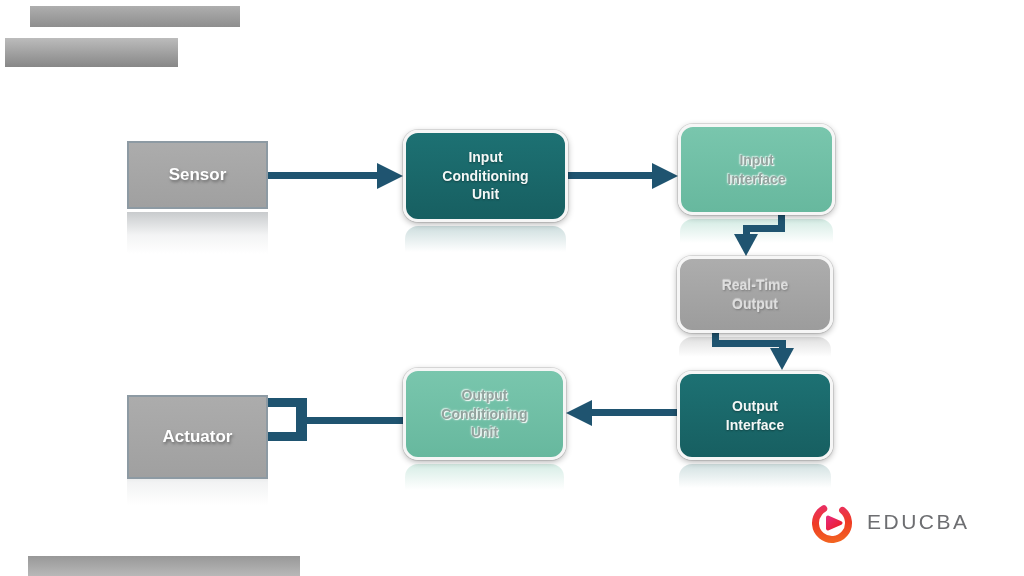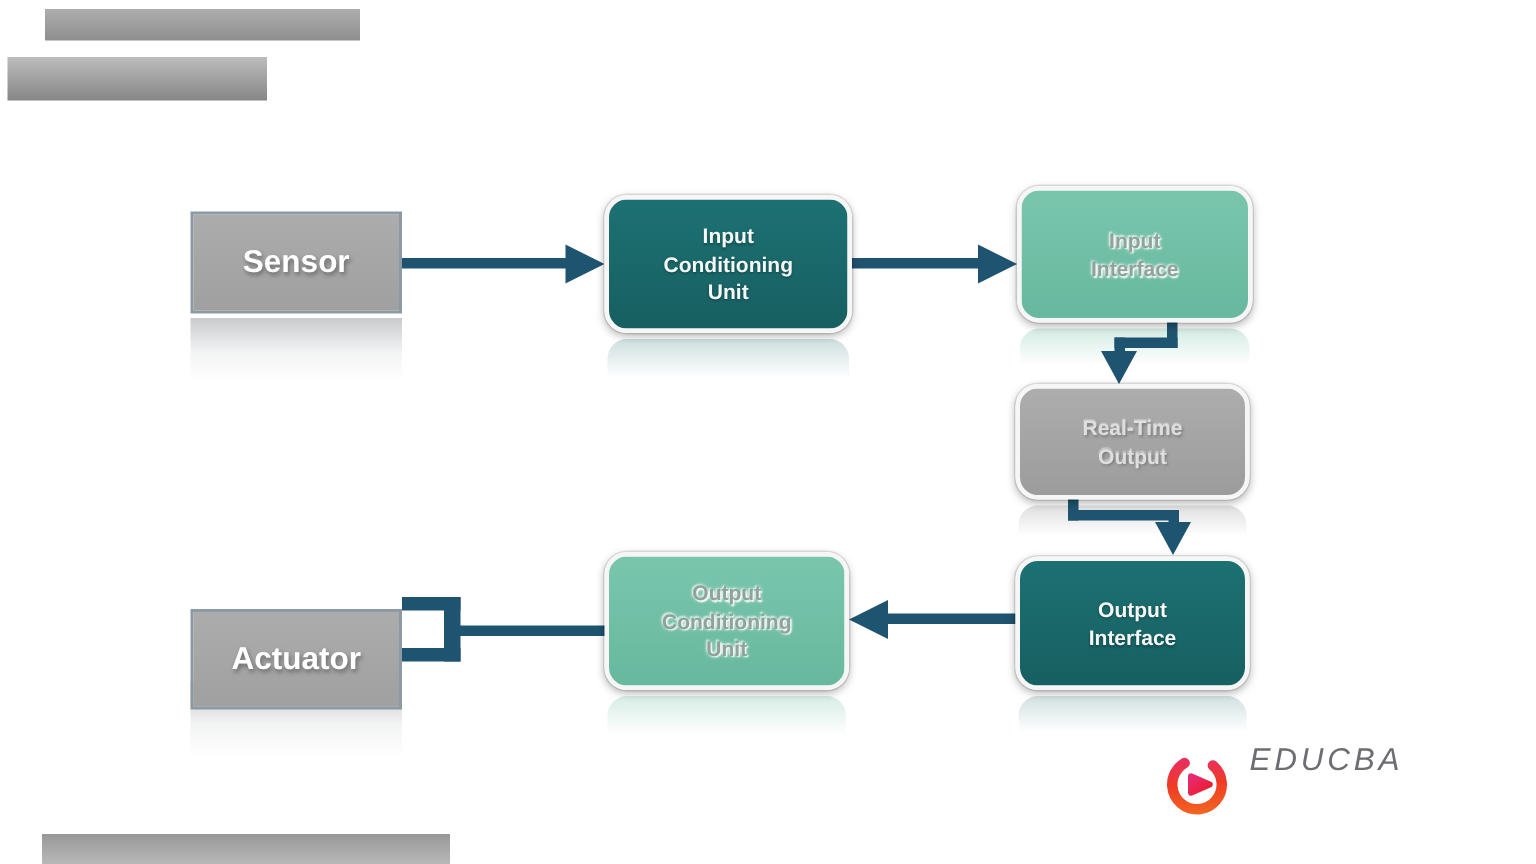--- a/index.html
+++ b/index.html
@@ -15,21 +15,21 @@
     background:linear-gradient(180deg,#bcbcbc,#878787);}
   #bar-bottom{left:28px;top:556px;width:272px;height:20px;
     background:linear-gradient(180deg,#989898,#b8b8b8);}
   
   .box{
     position:absolute;display:flex;align-items:center;justify-content:center;
     text-align:center;white-space:pre-line;font-weight:bold;box-sizing:border-box;
   }
   .gray-rect{
     background:linear-gradient(180deg,#acacac,#a0a0a0);
-    border:2px solid #8d9aa3;color:#ffffff;font-size:21px;
+    border:2px solid #8d9aa3;color:#ffffff;font-size:17px;
     text-shadow:1px 2px 3px rgba(60,60,60,0.55);
   }
   .round{
     border-radius:15px;border:3px solid #f6f6f6;
     box-shadow:0 0 0 1px rgba(0,0,0,0.10),0 2px 6px rgba(0,0,0,0.30);
     font-size:14px;line-height:1.33;
   }
   .teal{
     background:linear-gradient(180deg,#1d7173,#175f61);
     color:#f4f8f7;text-shadow:0 1px 2px rgba(0,0,0,0.35);
@@ -43,21 +43,21 @@
     background:linear-gradient(180deg,#adadad,#9c9c9c);
     color:#dedede;
     text-shadow:1px 1px 2px rgba(105,105,105,0.75),0 -1px 1px rgba(255,255,255,0.5);
   }
   #node-sensor{left:127px;top:141px;width:141px;height:68px;}
   #node-icu{left:403px;top:130px;width:165px;height:92px;}
   #node-input-interface{left:678px;top:124px;width:157px;height:91px;}
   #node-rts{left:677px;top:256px;width:156px;height:77px;}
   #node-output-interface{left:677px;top:371px;width:156px;height:89px;}
   #node-ocu{left:403px;top:368px;width:163px;height:92px;}
-  #node-actuator{left:127px;top:406px;width:141px;height:67px;}
+  #node-actuator{left:127px;top:395px;width:141px;height:84px;}
   
   .refl{position:absolute;pointer-events:none;}
   #refl-sensor{left:127px;top:212px;width:141px;height:42px;
     background:linear-gradient(180deg,rgba(155,160,164,0.55),rgba(190,194,197,0.18) 55%,rgba(255,255,255,0));}
   #refl-actuator{left:127px;top:455px;width:141px;height:50px;
     background:linear-gradient(180deg,rgba(150,155,159,0.6),rgba(190,194,197,0.2) 55%,rgba(255,255,255,0));}
   #refl-icu{left:405px;top:226px;width:161px;height:26px;border-radius:13px 13px 0 0;
     background:linear-gradient(180deg,rgba(30,105,107,0.22),rgba(30,105,107,0));}
   #refl-input-interface{left:680px;top:219px;width:153px;height:24px;border-radius:13px 13px 0 0;
     background:linear-gradient(180deg,rgba(110,190,164,0.30),rgba(110,190,164,0));}
@@ -93,21 +93,21 @@
   #a3-line{left:590px;top:409px;width:87px;height:7px;}
   #a3-head{left:566px;top:400px;}
   
   #a4-line{left:304px;top:417px;width:101px;height:7px;}
   #fork{
     position:absolute;left:268px;top:398px;width:28px;height:25px;
     border-style:solid;border-color:#1f5470;border-width:9px 11px 9px 0;
     background:transparent;
   }
   
-  #logo{position:absolute;left:776px;top:495px;display:flex;gap:10px;font-style:italic;}
+  #logo{position:absolute;left:810px;top:495px;display:flex;align-items:center;gap:10px;}
   #logo-text{font-size:21px;letter-spacing:2.5px;color:#6d6e71;font-weight:500;}
 </style>
 </head>
 <body>
 
 <div id="canvas">
 
   <div class="decor-bar" id="bar-top-1"></div>
   <div class="decor-bar" id="bar-top-2"></div>
   <div class="decor-bar" id="bar-bottom"></div>

